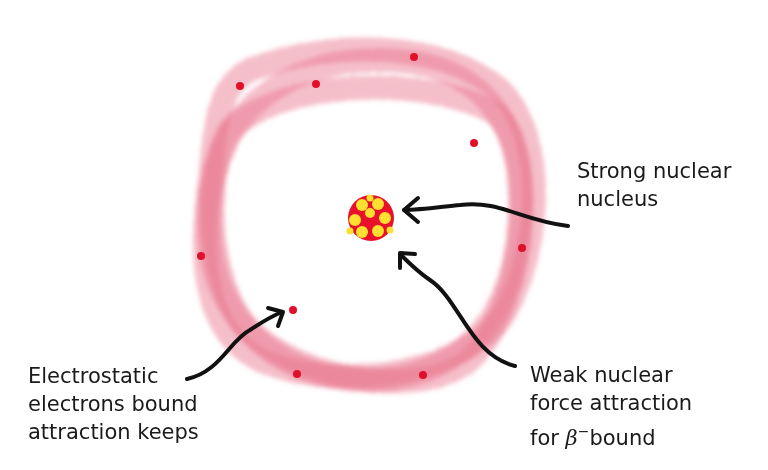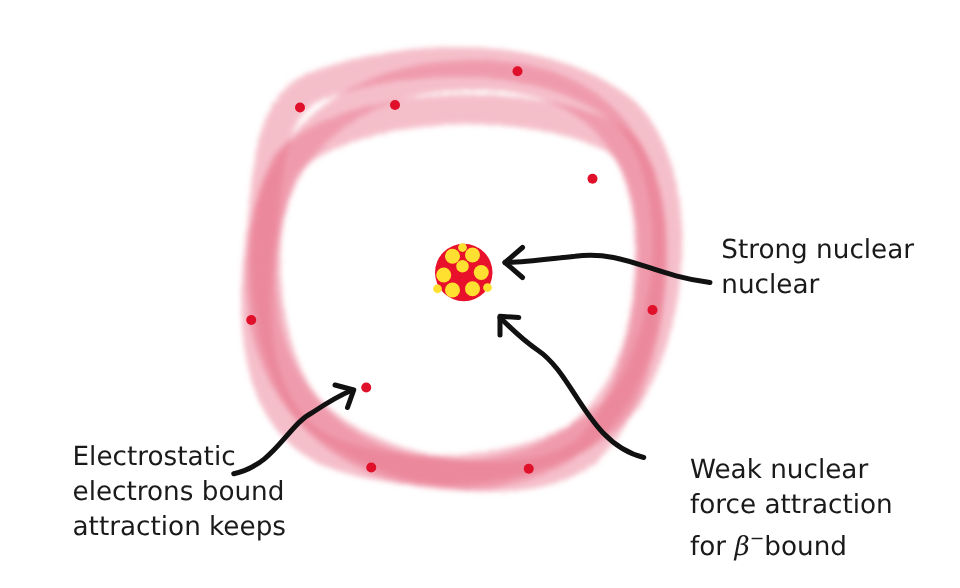--- a/index.html
+++ b/index.html
@@ -61,30 +61,30 @@
   <g fill="none" stroke="#111" stroke-width="4" stroke-linecap="round" stroke-linejoin="round">
     <path d="M568 226 C 520 220, 500 200, 460 205 C 440 207, 420 210, 404 210"></path>
     <path d="M418 198 L404 210 L418 222"></path>
     <path d="M515 366 C 470 355, 460 300, 430 280 C 418 272, 408 262, 400 254"></path>
     <path d="M400 268 L400 253 L415 254"></path>
     <path d="M187 379 C 220 372, 230 340, 250 330 C 262 322, 272 316, 282 312"></path>
     <path d="M268 308 L283 312 L278 326"></path>
   </g>
 </svg>
 
-<div class="label" style="left:577px; top:157px;margin-top:28px;">
+<div class="label" style="left:577px; top:157px;">
   <div>Strong nuclear</div>
-  <div>nuclear</div>
+  <div>nucleus</div>
 </div>
 
-<div class="label" style="left:28px; top:351px;margin-left:30px;">
+<div class="label" style="left:28px; top:362px;">
   <div>Electrostatic</div>
   <div>electrons bound</div>
   <div>attraction keeps</div>
 </div>
 
-<div class="label" style="left:552px; top:361px;">
+<div class="label" style="left:530px; top:361px;">
   <div>Weak nuclear</div>
   <div>force attraction</div>
   <div>
     <span>for </span><span class="beta">β</span><span class="sup">−</span><span>bound</span>
   </div>
 </div>
 
 </body></html>

